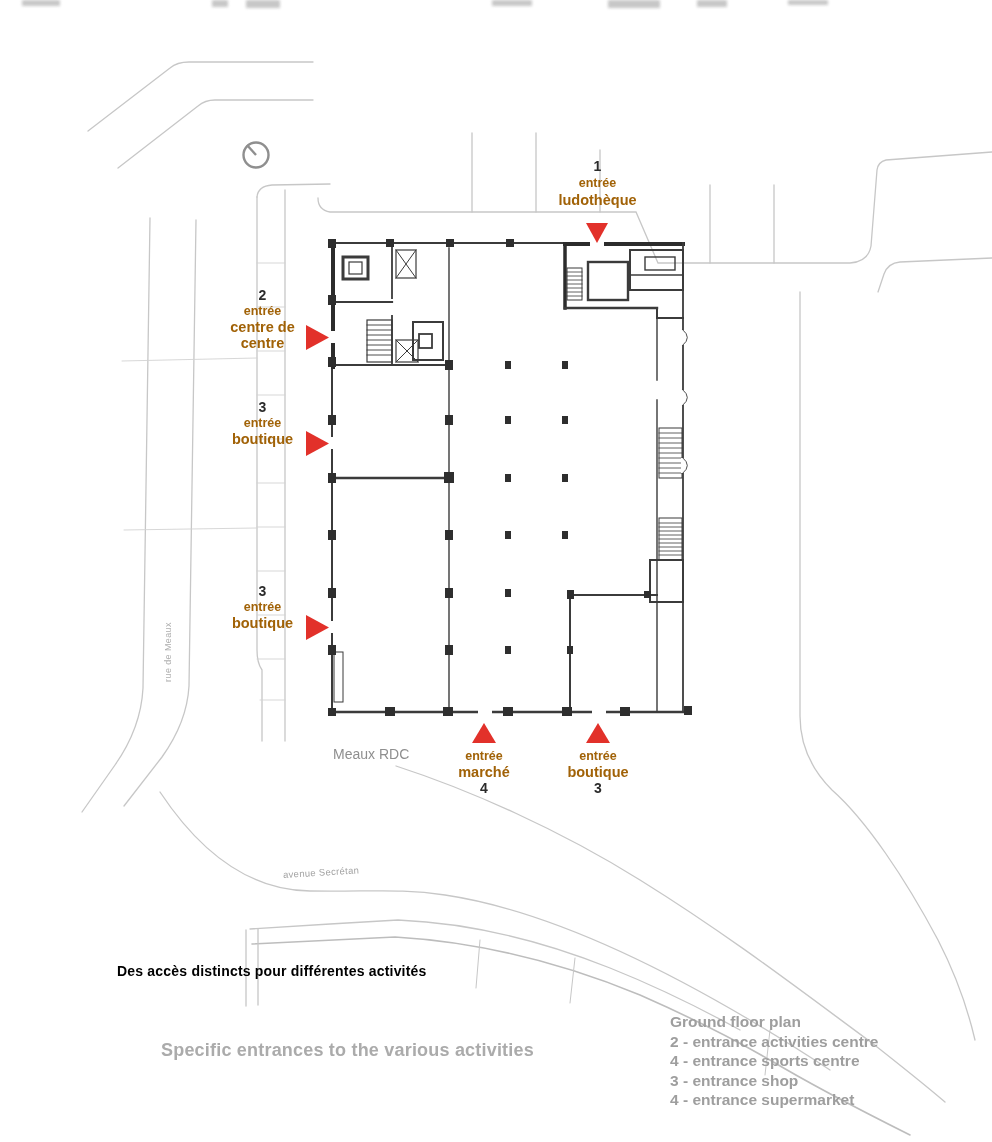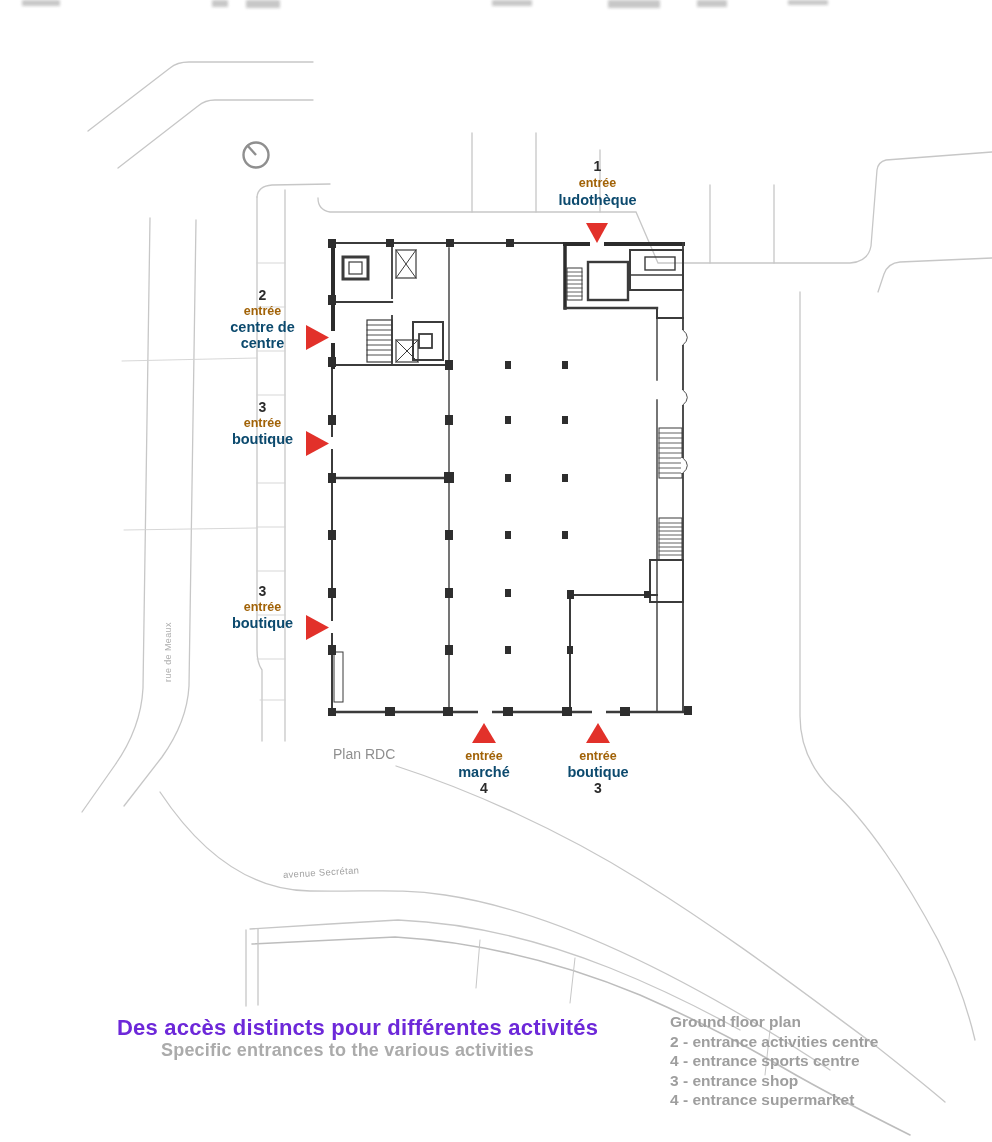--- a/index.html
+++ b/index.html
@@ -2,27 +2,27 @@
 <html><head>
 <meta charset="utf-8">
 <style>
   html,body{margin:0;padding:0;background:#ffffff;}
   #stage{position:relative;width:992px;height:1142px;background:#ffffff;overflow:hidden;
          font-family:"Liberation Sans", sans-serif; filter:blur(0.35px);}
   #plan-svg{position:absolute;left:0;top:0;}
   .lbl{position:absolute;text-align:center;line-height:16px;}
   .lbl .num{font-size:14px;font-weight:700;color:#2b2b2b;}
   .lbl .w1{font-size:12.5px;font-weight:600;color:#a16207;}
-  .lbl .w2{font-size:14.5px;font-weight:700;color:#0c4a6e;}
+  .lbl .w2{font-size:14.5px;font-weight:700;color:#a16207;}
   .plan-rdc{position:absolute;left:333px;top:746px;font-size:14px;color:#8f8f8f;}
   .street-v{position:absolute;left:168px;top:652px;transform:translate(-50%,-50%) rotate(-90deg);
             font-size:9px;color:#aeaeae;letter-spacing:.4px;white-space:nowrap;}
   .street-h{position:absolute;left:283px;top:869px;transform:rotate(-3.5deg);transform-origin:left center;
             font-size:9.5px;color:#a3a3a3;letter-spacing:.3px;white-space:nowrap;}
-  .cap-fr{position:absolute;left:117px;top:1015px;font-size:22px;font-weight:700;color:#6d28d9;letter-spacing:.2px;}
+  .cap-fr{position:absolute;left:117px;top:963px;font-size:14px;font-weight:700;color:#000000;letter-spacing:.2px;}
   .cap-en{position:absolute;left:117px;top:1040px;font-size:18px;font-weight:700;color:#ababab;letter-spacing:.2px;margin-left:44px;}
   .legend{position:absolute;left:670px;top:1012px;font-size:15.5px;font-weight:700;color:#9e9e9e;line-height:19.5px;}
 </style>
 </head>
 <body>
 
 <div id="stage">
 
 <svg id="plan-svg" width="992" height="1142" viewBox="0 0 992 1142">
   <defs>
@@ -219,21 +219,21 @@
   <div class="w2">marché</div>
   <div class="num">4</div>
 </div>
 
 <div class="lbl" style="left:542px;top:748px;width:112px;">
   <div class="w1">entrée</div>
   <div class="w2">boutique</div>
   <div class="num">3</div>
 </div>
 
-<div class="plan-rdc">Plan RDC</div>
+<div class="plan-rdc">Meaux RDC</div>
 <div class="street-v">rue de Meaux</div>
 <div class="street-h">avenue Secrétan</div>
 
 <div class="cap-fr">Des accès distincts pour différentes activités</div>
 <div class="cap-en">Specific entrances to the various activities</div>
 
 <div class="legend">
   <div>Ground floor plan</div>
   <div>2 - entrance activities centre</div>
   <div>4 - entrance sports centre</div>

